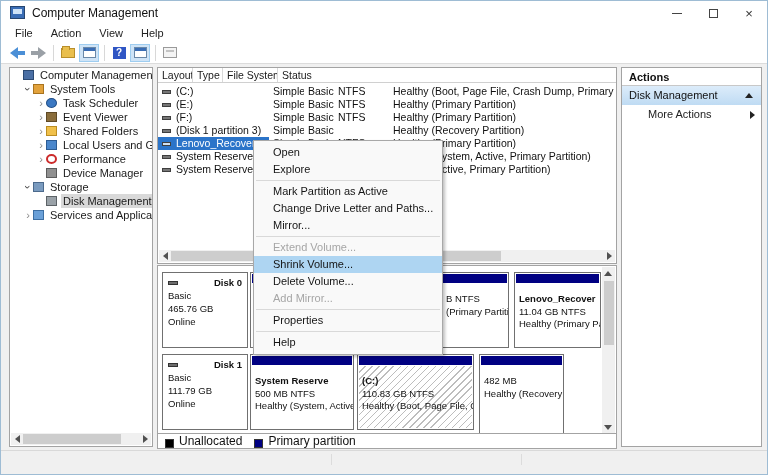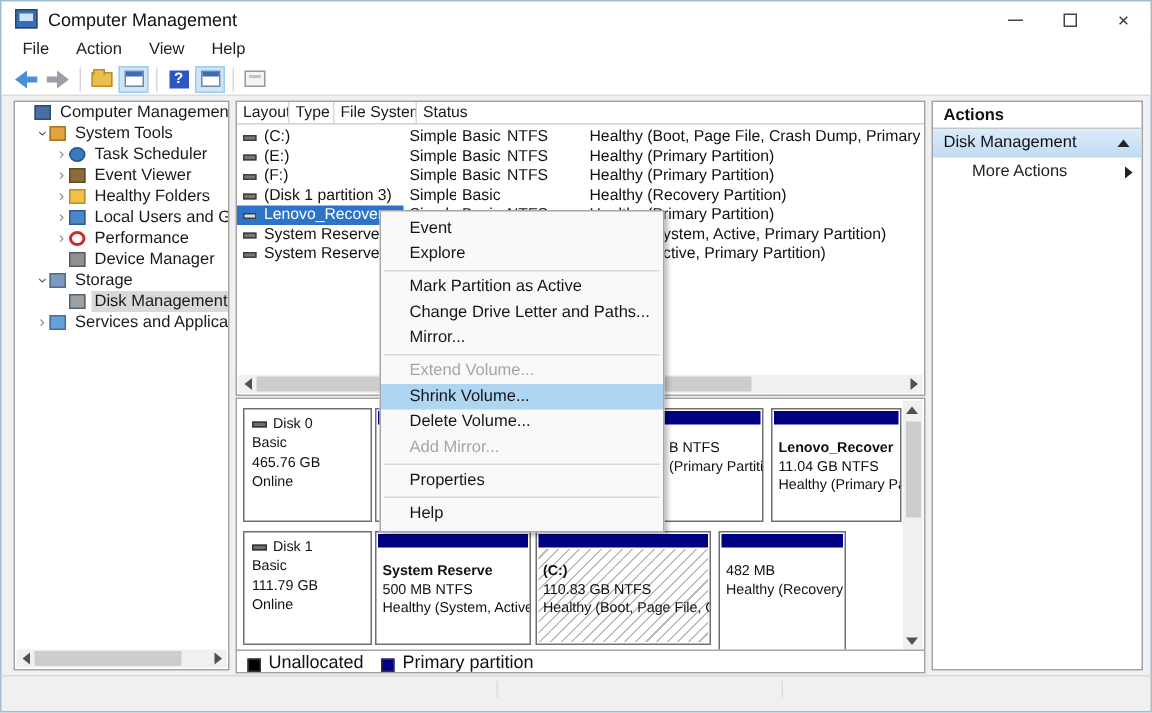--- a/index.html
+++ b/index.html
@@ -78,21 +78,21 @@
   .vl-cell { overflow:hidden; padding-left:4px; flex-shrink:0; }
   .c-name { width:111px; display:flex; align-items:center; padding-left:3px; }
   .c-layout { width:35px; } .c-type { width:30px; } .c-fs { width:55px; } .c-status { flex:1 1 auto; }
   .vol-ic { display:inline-block; width:9px; height:4px; background:#777; border:1px solid #3f3f3f; margin:0 5px 0 1px; flex:0 0 9px; }
   .row-sel .c-name { background:#2b74c9; color:#fff; }
   .row-sel .c-name .vol-ic { background:#cfe0f2; }
 
   
   .disk-pane { left:156px; top:264px; width:460px; height:184px; overflow:hidden; }
   .disk-label { position:absolute; border:1px solid #707070; background:#fff; font-size:9.5px; padding:3px 5px; line-height:13px; color:#111; }
-  .disk-label .dname { font-weight:normal; display:flex; align-items:center; }
+  .disk-label .dname { font-weight:bold; display:flex; align-items:center;justify-content:space-between; }
   .drivebar { display:inline-block; width:10px; height:4px; background:#6e6e6e; border:1px solid #333; margin-right:4px; }
   .part { position:absolute; border:1px solid #707070; background:#fff; }
   .part-bar { height:9px; background:#000082; margin:1px; }
   .part-body { padding:9px 4px 0 4px; font-size:9.5px; line-height:12.5px; color:#111; white-space:nowrap; overflow:hidden; }
   .part-body .pname { font-weight:bold; }
   .hatch .part-body-wrap { position:absolute; left:1px; right:1px; top:11px; bottom:1px;
     background:repeating-linear-gradient(135deg,#ffffff 0px,#ffffff 4px,#bdbdbd 4px,#bdbdbd 5px); }
   .frag-body { padding-left:195px; }
   .legend { position:absolute; left:0; right:0; bottom:0; height:15px; border-top:1px solid #a3a3a3; background:#fff; display:flex; align-items:flex-end; font-size:12px; color:#111; padding-left:7px; }
   .leg-sq { width:9px; height:9px; margin-right:5px; border:1px solid #333; }
@@ -194,21 +194,21 @@
       <span class="tree-label">Task Scheduler</span>
     </div>
     <div class="tree-row ind2">
       <span class="chev">›</span>
       <span class="ticon ti-event"></span>
       <span class="tree-label">Event Viewer</span>
     </div>
     <div class="tree-row ind2">
       <span class="chev">›</span>
       <span class="ticon ti-folder"></span>
-      <span class="tree-label">Healthy Folders</span>
+      <span class="tree-label">Shared Folders</span>
     </div>
     <div class="tree-row ind2">
       <span class="chev">›</span>
       <span class="ticon ti-users"></span>
       <span class="tree-label">Local Users and Groups</span>
     </div>
     <div class="tree-row ind2">
       <span class="chev">›</span>
       <span class="ticon ti-perf"></span>
       <span class="tree-label">Performance</span>
@@ -423,21 +423,21 @@
       <span class="tri-up-sm"></span>
     </div>
     <div class="ap-more">
       <span>More Actions</span>
       <span class="spacer"></span>
       <span class="tri-r-sm"></span>
     </div>
   </div>
 
   <div class="ctx-menu">
-    <div class="ctx-item">Event</div>
+    <div class="ctx-item">Open</div>
     <div class="ctx-item">Explore</div>
     <div class="ctx-sep"></div>
     <div class="ctx-item">Mark Partition as Active</div>
     <div class="ctx-item">Change Drive Letter and Paths...</div>
     <div class="ctx-item">Mirror...</div>
     <div class="ctx-sep"></div>
     <div class="ctx-item disabled">Extend Volume...</div>
     <div class="ctx-item hl">Shrink Volume...</div>
     <div class="ctx-item">Delete Volume...</div>
     <div class="ctx-item disabled">Add Mirror...</div>

